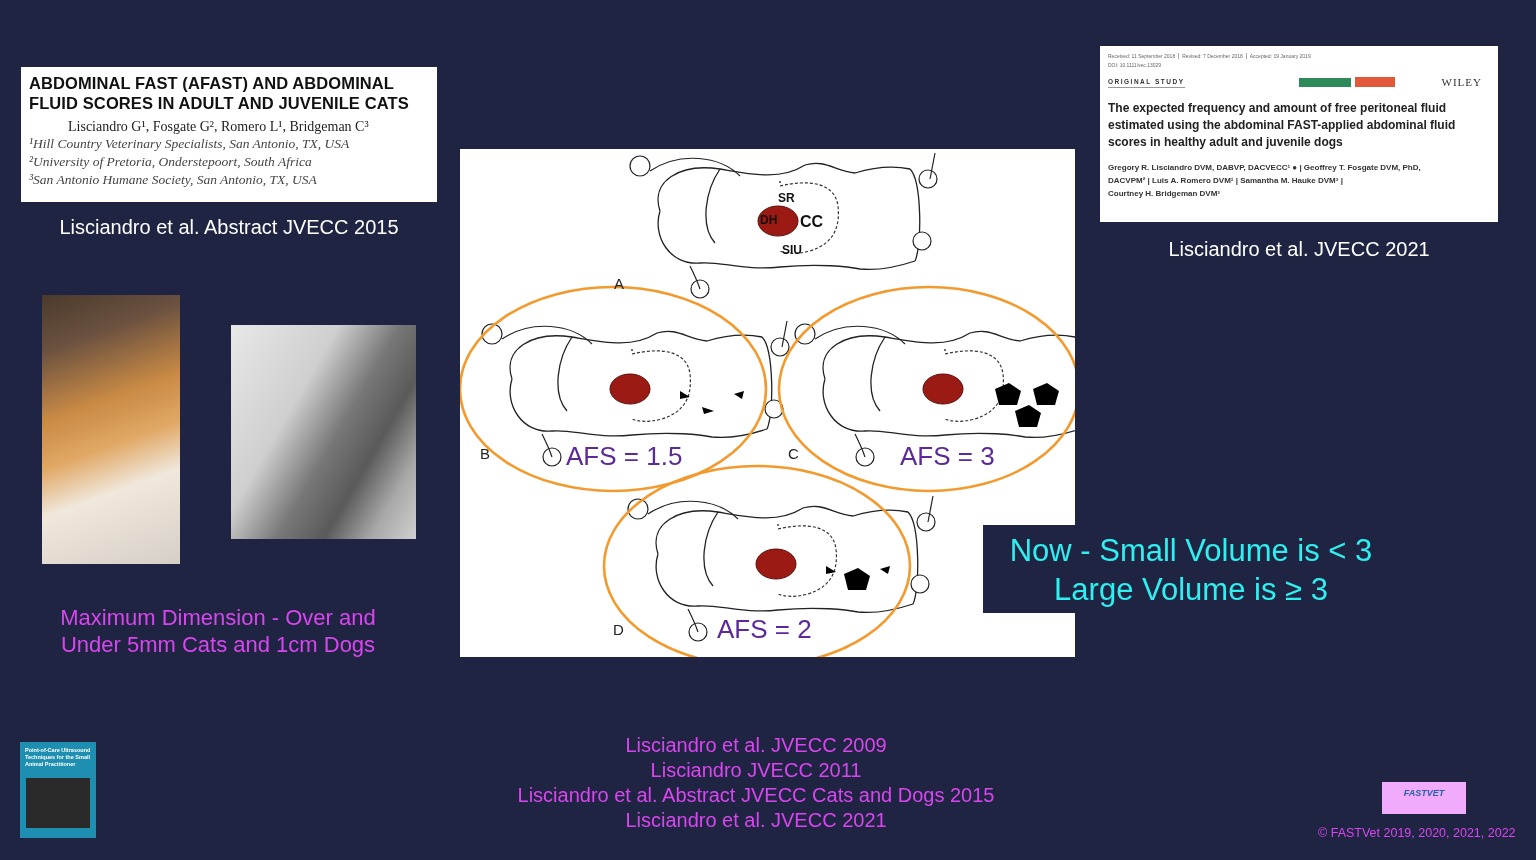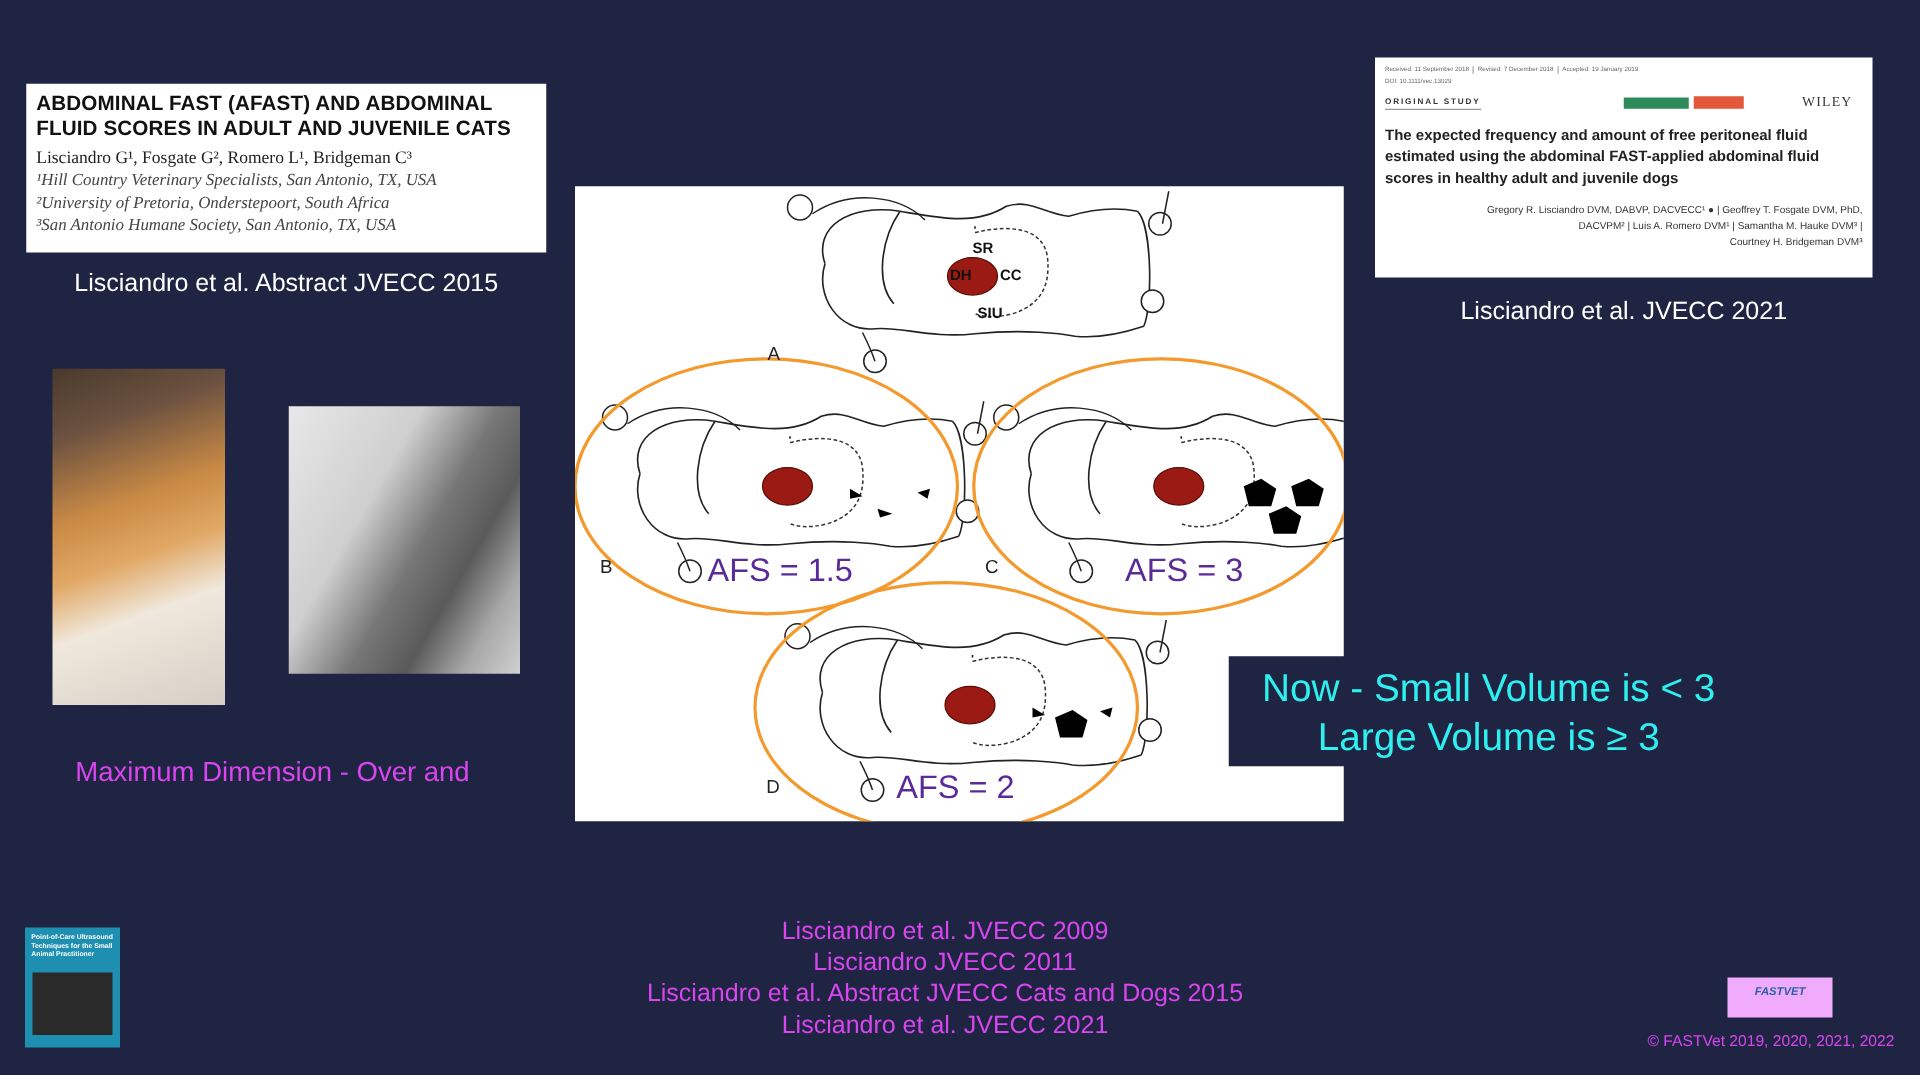--- a/index.html
+++ b/index.html
@@ -3,34 +3,34 @@
 <meta charset="utf-8">
 <style>
   html,body{margin:0;padding:0;}
   body{width:1536px;height:860px;background:#1f2443;position:relative;overflow:hidden;font-family:"Liberation Sans",sans-serif;}
   .abs{position:absolute;}
   .yellow{color:#d946ef;}
   .caption{font-size:20px;color:#ffffff;text-align:center;}
   
   #abstract{left:21px;top:67px;width:416px;height:135px;background:#fff;box-sizing:border-box;padding:6px 8px;}
   #abstract .t{font-family:"Liberation Sans",sans-serif;font-weight:bold;font-size:16.5px;line-height:20px;color:#111;letter-spacing:0.1px;}
-  #abstract .auth{font-family:"Liberation Serif",serif;font-size:14px;color:#222;margin-top:5px;line-height:17px;}
+  #abstract .auth{font-family:"Liberation Serif",serif;font-size:14px;color:#222;margin-top:5px;line-height:17px;margin-left:39px;}
   #abstract .aff{font-family:"Liberation Serif",serif;font-style:italic;font-size:13.5px;color:#444;line-height:18px;}
   
   #paper{left:1100px;top:46px;width:398px;height:176px;background:#fff;box-sizing:border-box;padding:7px 8px;color:#222;}
   #paper .meta{font-size:5px;color:#666;}
   #paper .meta span{border-right:1px solid #aaa;padding-right:3px;margin-right:3px;}
   #paper .doi{font-size:5px;color:#666;margin-top:3px;}
   #paper .os{font-size:6.5px;letter-spacing:1.5px;font-weight:bold;color:#333;margin-top:10px;border-bottom:1px solid #999;display:inline-block;padding-bottom:2px;}
   #paper .brand{position:absolute;right:16px;top:30px;display:flex;align-items:center;gap:4px;}
   #paper .brand .g{width:52px;height:9px;background:#2f8a5a;}
   #paper .brand .r{width:40px;height:10px;background:#e2583a;}
   #paper .brand .w{font-family:Liberation Serif, serif;font-size:11px;letter-spacing:1px;color:#333;margin-left:43px;}
   #paper .title{font-weight:bold;font-size:12px;line-height:17px;margin-top:12px;color:#222;}
-  #paper .authors{font-size:8px;line-height:13px;margin-top:10px;color:#333;font-weight:normal;text-align:right;}
+  #paper .authors{font-size:8px;line-height:13px;margin-top:10px;color:#333;font-weight:bold;}
   
   #cat{left:42px;top:295px;width:138px;height:269px;background:linear-gradient(160deg,#4a3a2c 0%,#6b5140 18%,#c98a45 40%,#e1a865 55%,#f0e8dc 70%,#d6cfc6 100%);}
   #girl{left:231px;top:325px;width:185px;height:214px;background:linear-gradient(120deg,#e8e8e8 0%,#cfcfcf 35%,#777 55%,#5a5a5a 70%,#a8a8a8 85%,#d0d0d0 100%);}
   
   #diagram{left:460px;top:149px;width:615px;height:508px;background:#fff;}
   .afs{font-size:26px;color:#5b2a98;}
   .lbl{font-size:15px;color:#222;}
   
   #callout{left:983px;top:525px;width:416px;height:88px;background:#1f2443;color:#2ef0f0;font-size:31px;line-height:39px;text-align:center;padding-top:6px;box-sizing:border-box;}
   #book{left:20px;top:742px;width:76px;height:96px;background:#1e8fb0;}
@@ -70,20 +70,21 @@
     <div>Courtney H. Bridgeman DVM³</div>
   </div>
 </div>
 <div class="abs caption" style="left:1100px;top:238px;width:398px;">Lisciandro et al. JVECC 2021</div>
 
 <div id="cat" class="abs" title="Orange tabby cat photo"></div>
 <div id="girl" class="abs" title="Girl with dog black and white photo"></div>
 
 <div class="abs yellow" style="left:30px;top:604px;width:376px;text-align:center;font-size:22px;line-height:27px;">
   <div>Maximum Dimension - Over and</div>
+  <div>Under 5mm Cats and 1cm Dogs</div>
 </div>
 
 <div id="diagram" class="abs">
   <svg width="615" height="508" viewBox="0 0 615 508" style="position:absolute;left:0;top:0;">
     <defs>
       <g id="dog">
         <path d="M0,40 C-10,10 20,-8 60,-2 C90,3 120,10 145,-6 C165,-12 175,0 195,2 C215,-4 235,-5 250,-2 M0,40 C-8,65 10,95 40,92 C60,90 85,100 120,96 C160,92 190,96 200,98 C220,100 240,95 255,90 M60,-2 C45,20 40,55 55,72 M120,10 L120,12 M250,-2 C262,10 262,75 255,90" fill="none" stroke="#222" stroke-width="1.3"></path>
         <path d="M120,15 C150,8 175,12 178,35 C180,55 175,72 150,80 C135,84 125,82 120,80" fill="none" stroke="#333" stroke-width="1.2" stroke-dasharray="3,2"></path>
         <circle cx="-20" cy="-5" r="10" fill="#fff" stroke="#222" stroke-width="1.2"></circle>
         <circle cx="268" cy="8" r="9" fill="#fff" stroke="#222" stroke-width="1.2"></circle>
@@ -122,21 +123,21 @@
 
     <ellipse cx="153" cy="240" rx="153" ry="102" fill="none" stroke="#f39a2e" stroke-width="2.6"></ellipse>
     <ellipse cx="469" cy="240" rx="150" ry="102" fill="none" stroke="#f39a2e" stroke-width="2.6"></ellipse>
     <ellipse cx="297" cy="417" rx="153" ry="100" fill="none" stroke="#f39a2e" stroke-width="2.6"></ellipse>
   </svg>
 
   <div class="abs lbl" style="left:154px;top:126px;">A</div>
   <div class="abs" style="left:270px;top:67px;font-size:6px;color:#fff;">Heart</div>
   <div class="abs" style="left:318px;top:42px;font-size:12px;font-weight:bold;color:#111;">SR</div>
   <div class="abs" style="left:300px;top:64px;font-size:12px;font-weight:bold;color:#111;">DH</div>
-  <div class="abs" style="left:340px;top:64px;font-size:12px;font-weight:bold;color:#111;">CC</div>
+  <div class="abs" style="left:340px;top:64px;font-size:16px;font-weight:bold;color:#111;">CC</div>
   <div class="abs" style="left:322px;top:94px;font-size:12px;font-weight:bold;color:#111;">SIU</div>
 
   <div class="abs lbl" style="left:20px;top:296px;">B</div>
   <div class="abs afs" style="left:106px;top:292px;">AFS = 1.5</div>
   <div class="abs lbl" style="left:328px;top:296px;">C</div>
   <div class="abs afs" style="left:440px;top:292px;">AFS = 3</div>
   <div class="abs lbl" style="left:153px;top:472px;">D</div>
   <div class="abs afs" style="left:257px;top:465px;">AFS = 2</div>
 </div>
 

